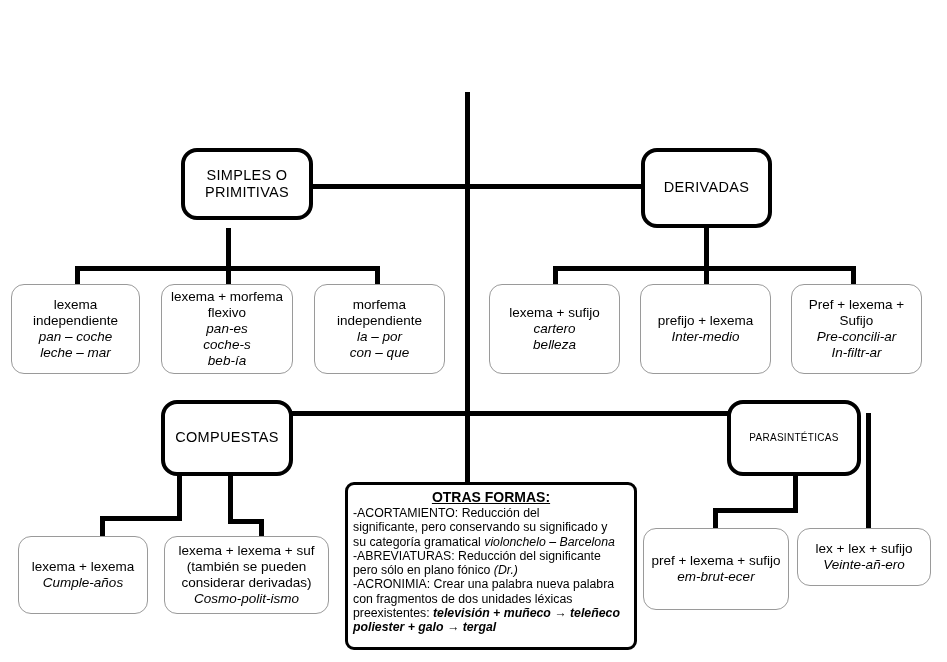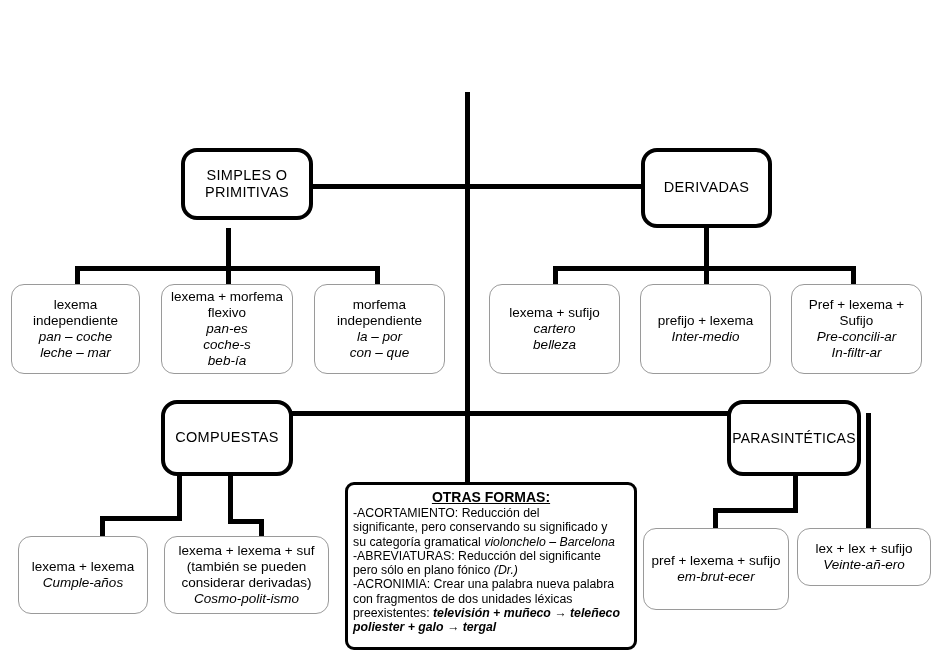--- a/index.html
+++ b/index.html
@@ -134,21 +134,21 @@
 
   <div class="node cat" style="left:641px; top:148px; width:131px; height:80px;">
     <span class="txt" style="white-space:pre-line;">DERIVADAS</span>
   </div>
 
   <div class="node cat" style="left:161px; top:400px; width:132px; height:76px;">
     <span class="txt" style="white-space:pre-line;">COMPUESTAS</span>
   </div>
 
   <div class="node cat" style="left:727px; top:400px; width:134px; height:76px;">
-    <span class="txt" style="white-space:pre-line; font-size:14px;">PARASINTÉTICAS</span>
+    <span class="txt" style="white-space:pre-line; font-size:10px;">PARASINTÉTICAS</span>
   </div>
 
   <div class="node leaf" style="left:11px; top:284px; width:129px; height:90px;">
     <span class="txt">
       <span style="white-space:pre-line;">lexema
 independiente</span><br>
       <span class="it" style="white-space:pre-line;">pan – coche
 leche – mar</span>
     </span>
   </div>

